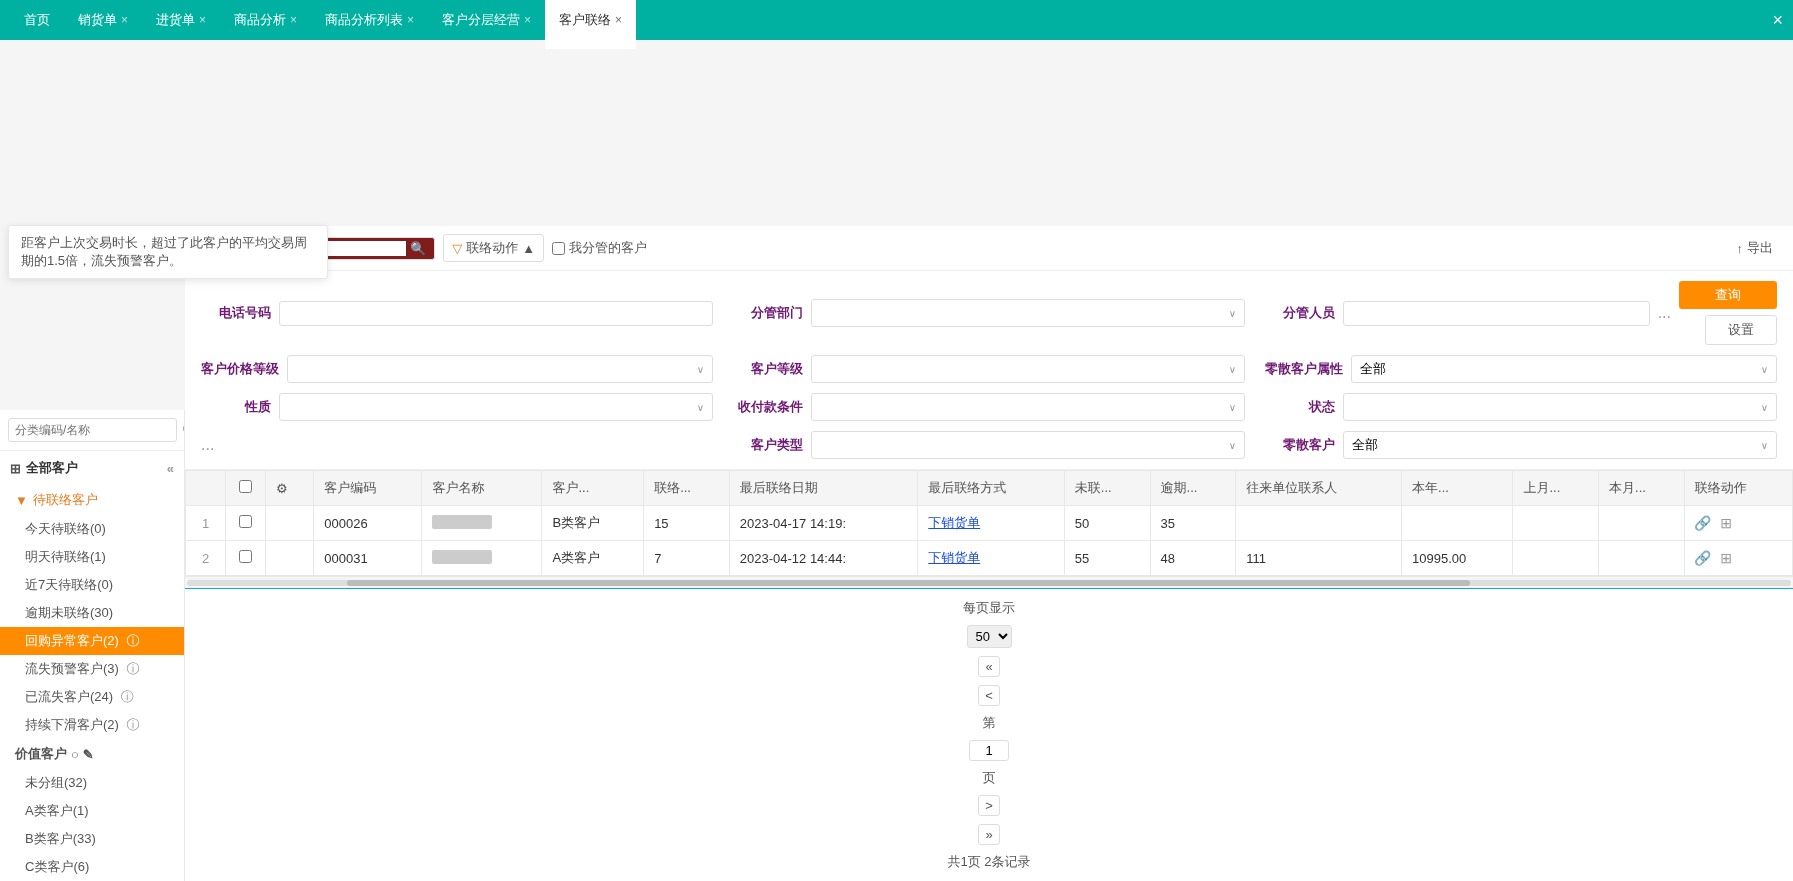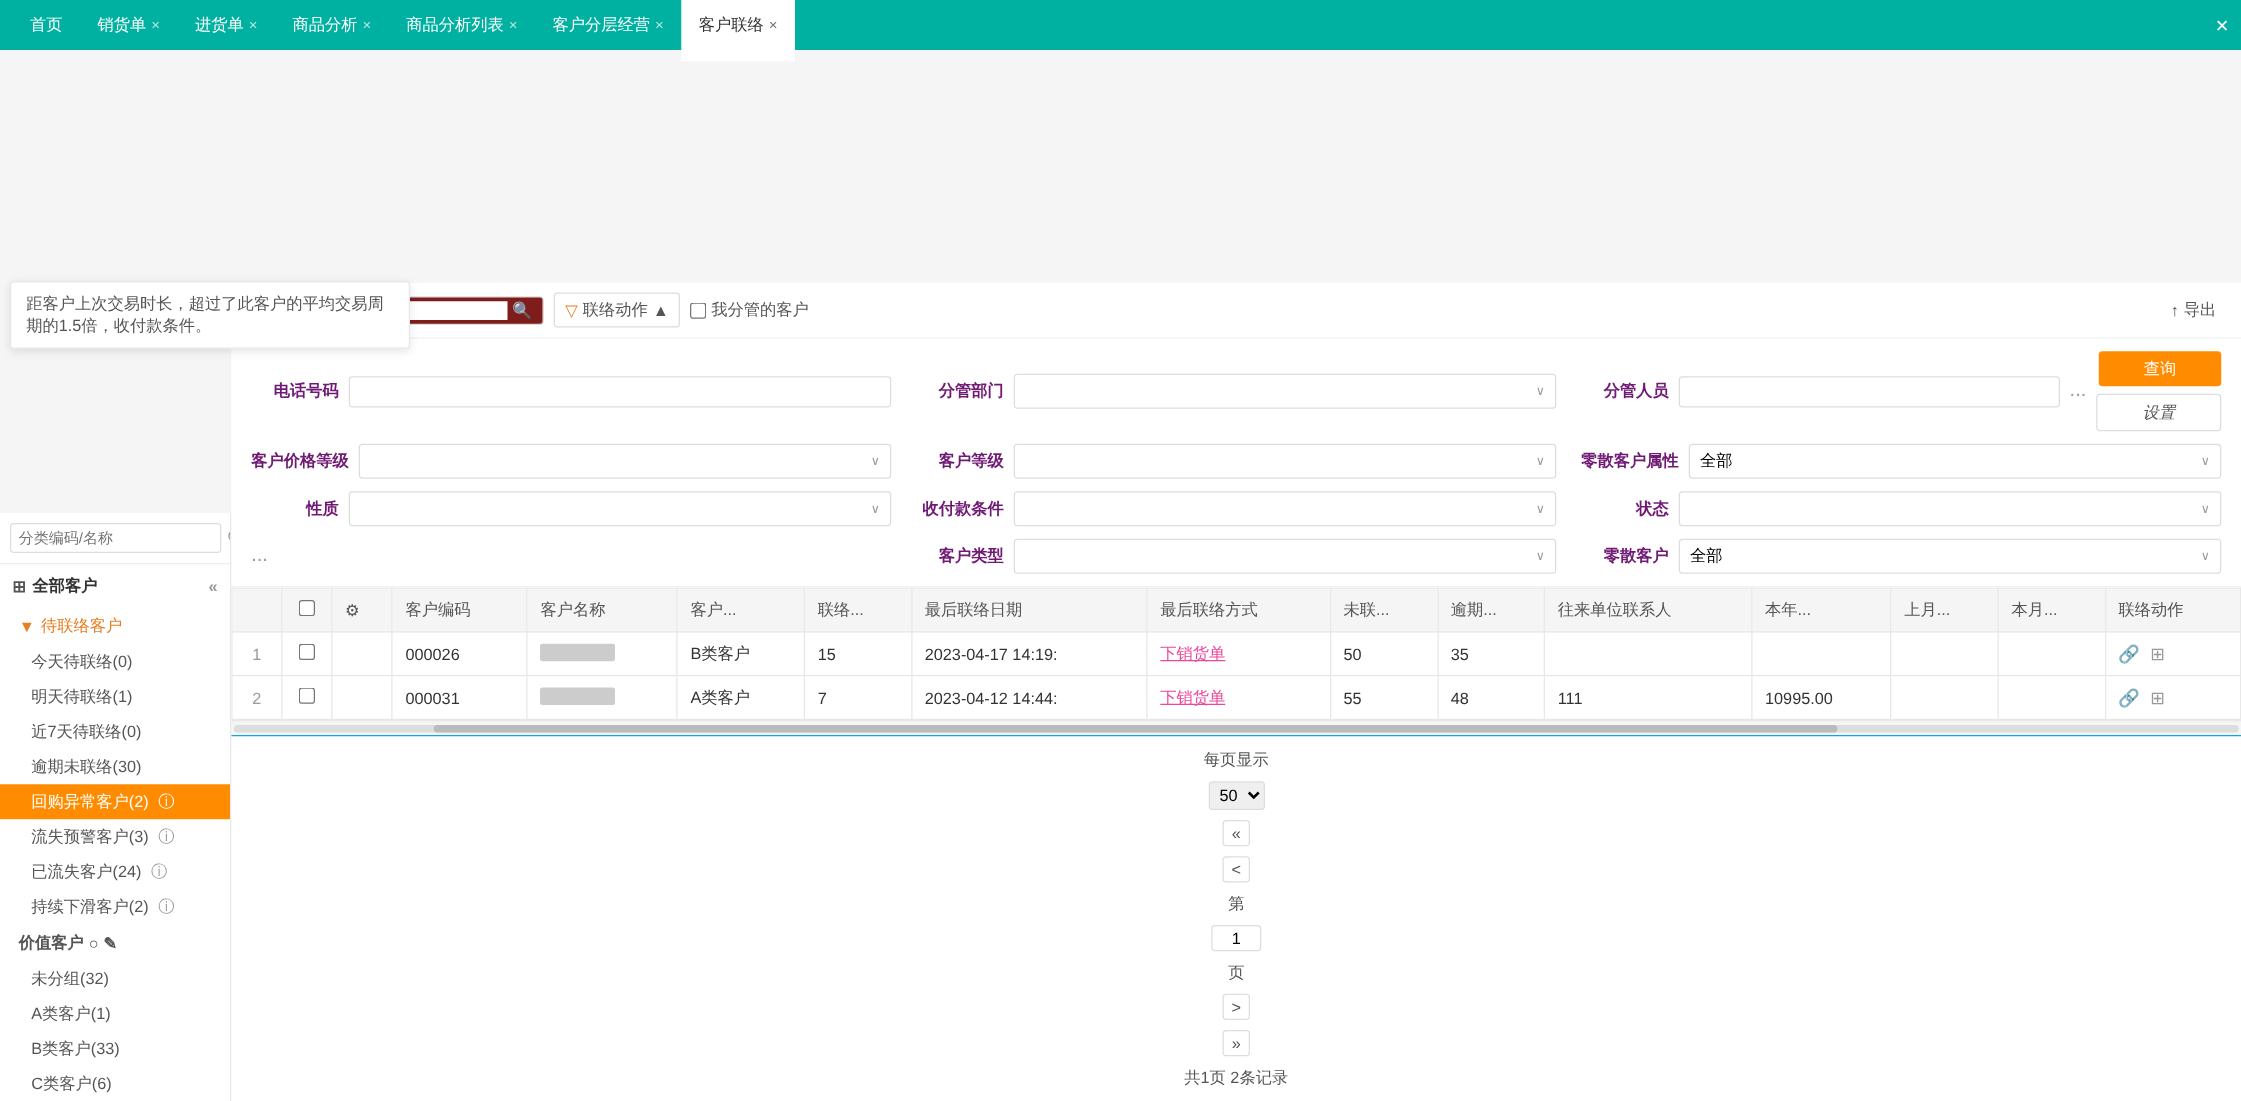--- a/index.html
+++ b/index.html
@@ -132,41 +132,41 @@
     .filter-select .chevron { color: #999; font-size: 10px; }
     .filter-actions {
       display: flex; flex-direction: column; gap: 6px; align-items: flex-end;
     }
     .btn-query {
       background: #ff8c00; color: white; border: none; border-radius: 3px;
       padding: 5px 36px; cursor: pointer; font-size: 13px;
     }
     .btn-settings {
       background: white; color: #555; border: 1px solid #ddd; border-radius: 3px;
-      padding: 5px 36px; cursor: pointer; font-size: 13px; font-style: italic;
+      padding: 5px 22px; cursor: pointer; font-size: 13px;
     }
     .filter-dots { color: #999; cursor: pointer; font-size: 16px; }
 
     
     .table-area {
       flex: 1; overflow: auto; background: white;
     }
     table {
       width: 100%; border-collapse: collapse; min-width: 900px;
     }
     thead tr { background: #f5f5f5; }
     th, td {
       border: 1px solid #e8e8e8; padding: 8px 10px;
       text-align: left; white-space: nowrap; font-size: 13px;
     }
     th { color: #555; font-weight: normal; }
     td { color: #333; }
     .col-index { width: 40px; text-align: center; color: #999; }
     .col-check { width: 40px; text-align: center; }
-    .link-text { color: #ec4899; text-decoration: underline; cursor: pointer; }
+    .link-text { color: #1d4ed8; text-decoration: underline; cursor: pointer; }
     .action-icons { display: flex; gap: 8px; align-items: center; }
     .action-icon { color: #999; cursor: pointer; font-size: 14px; }
 
     
     .pagination {
       display: flex; align-items: center; justify-content: flex-end;
       padding: 10px 16px; background: white; border-top: 1px solid #0ea5e9;
       gap: 8px; font-size: 13px; color: #555; flex-direction: column;
     }
     .page-select {
@@ -394,21 +394,21 @@
       <div class="filter-row">
         <span class="filter-label">零散客户</span>
         <div class="filter-select">
           <span>全部</span>
           <span class="chevron">∨</span>
         </div>
       </div>
     </div>
 
     <div class="tooltip-box">
-      <span>距客户上次交易时长，超过了此客户的平均交易周期的1.5倍，收付款条件。</span>
+      <span>距客户上次交易时长，超过了此客户的平均交易周期的1.5倍，流失预警客户。</span>
     </div>
 
     <div class="table-area">
       <table>
         <thead>
           <tr>
             <th class="col-index"></th>
             <th class="col-check">
               <input type="checkbox" style="">
             </th>

